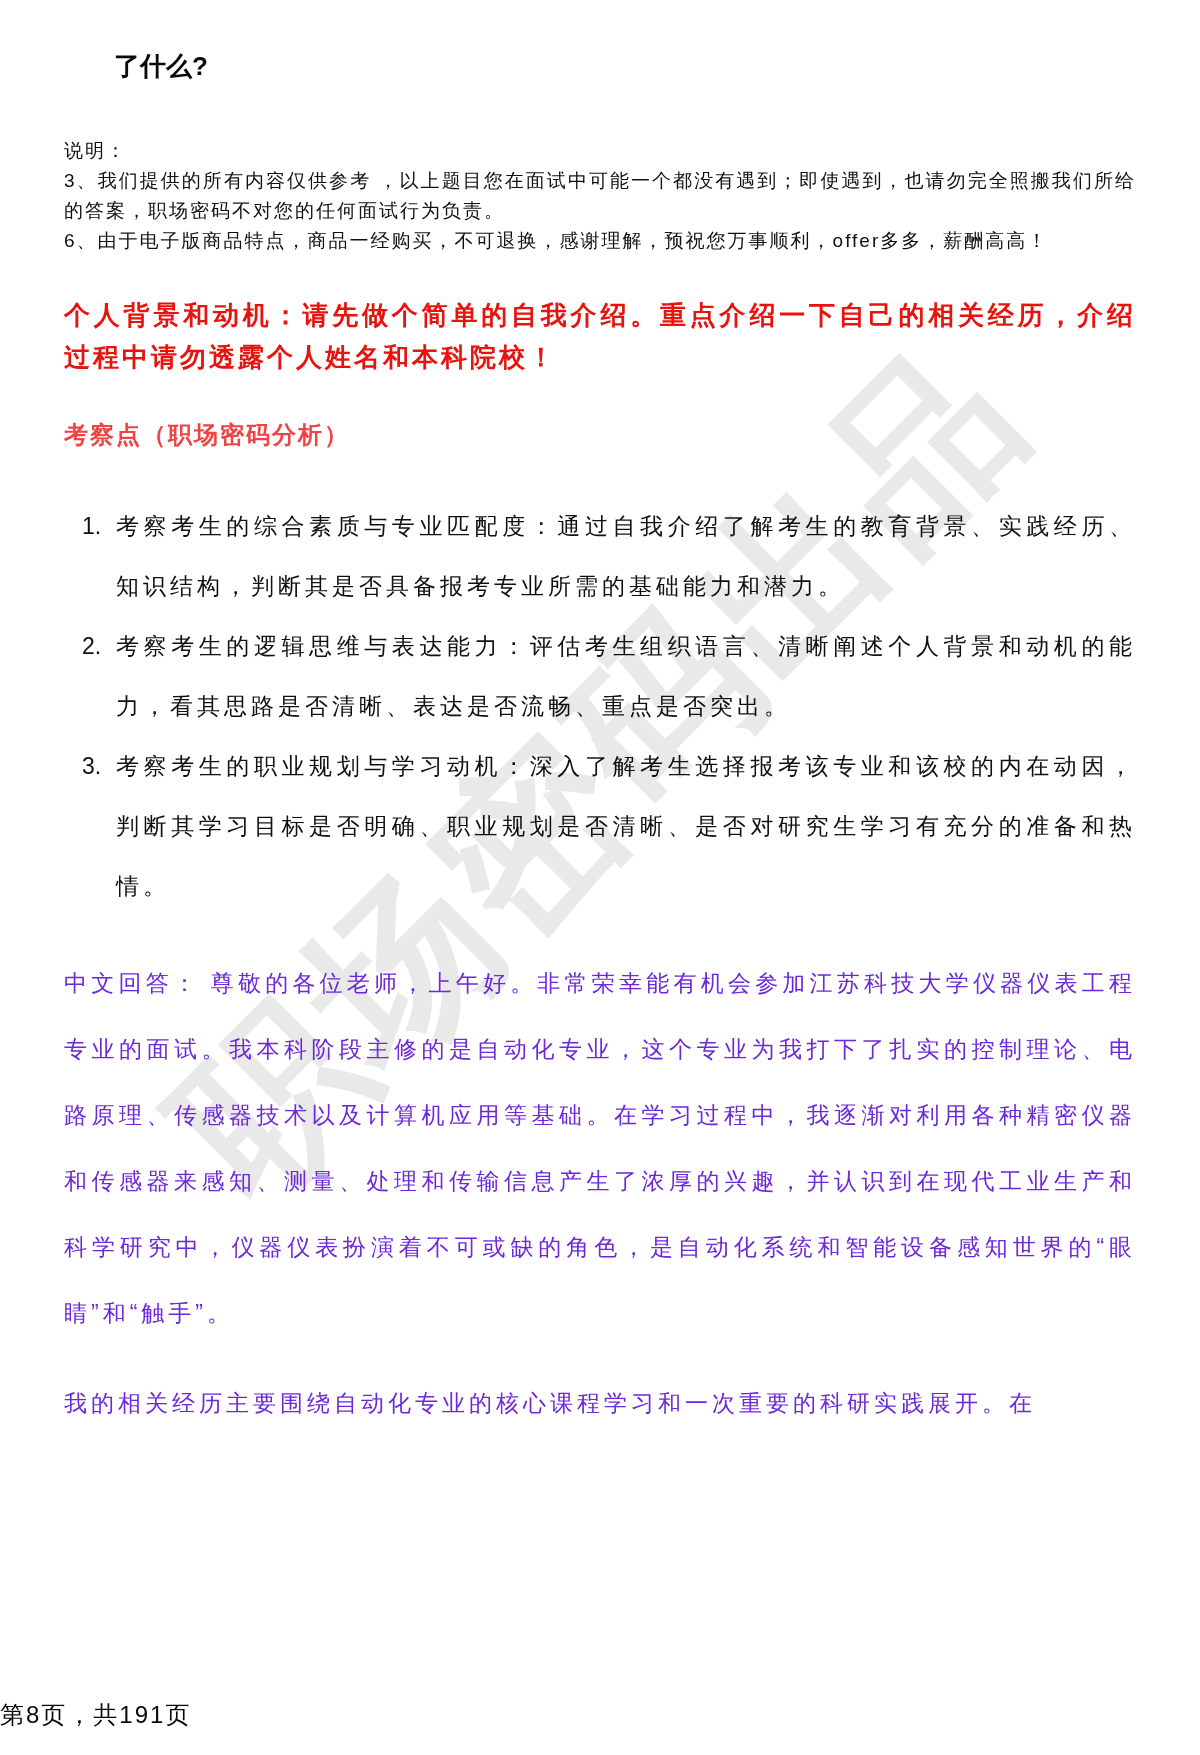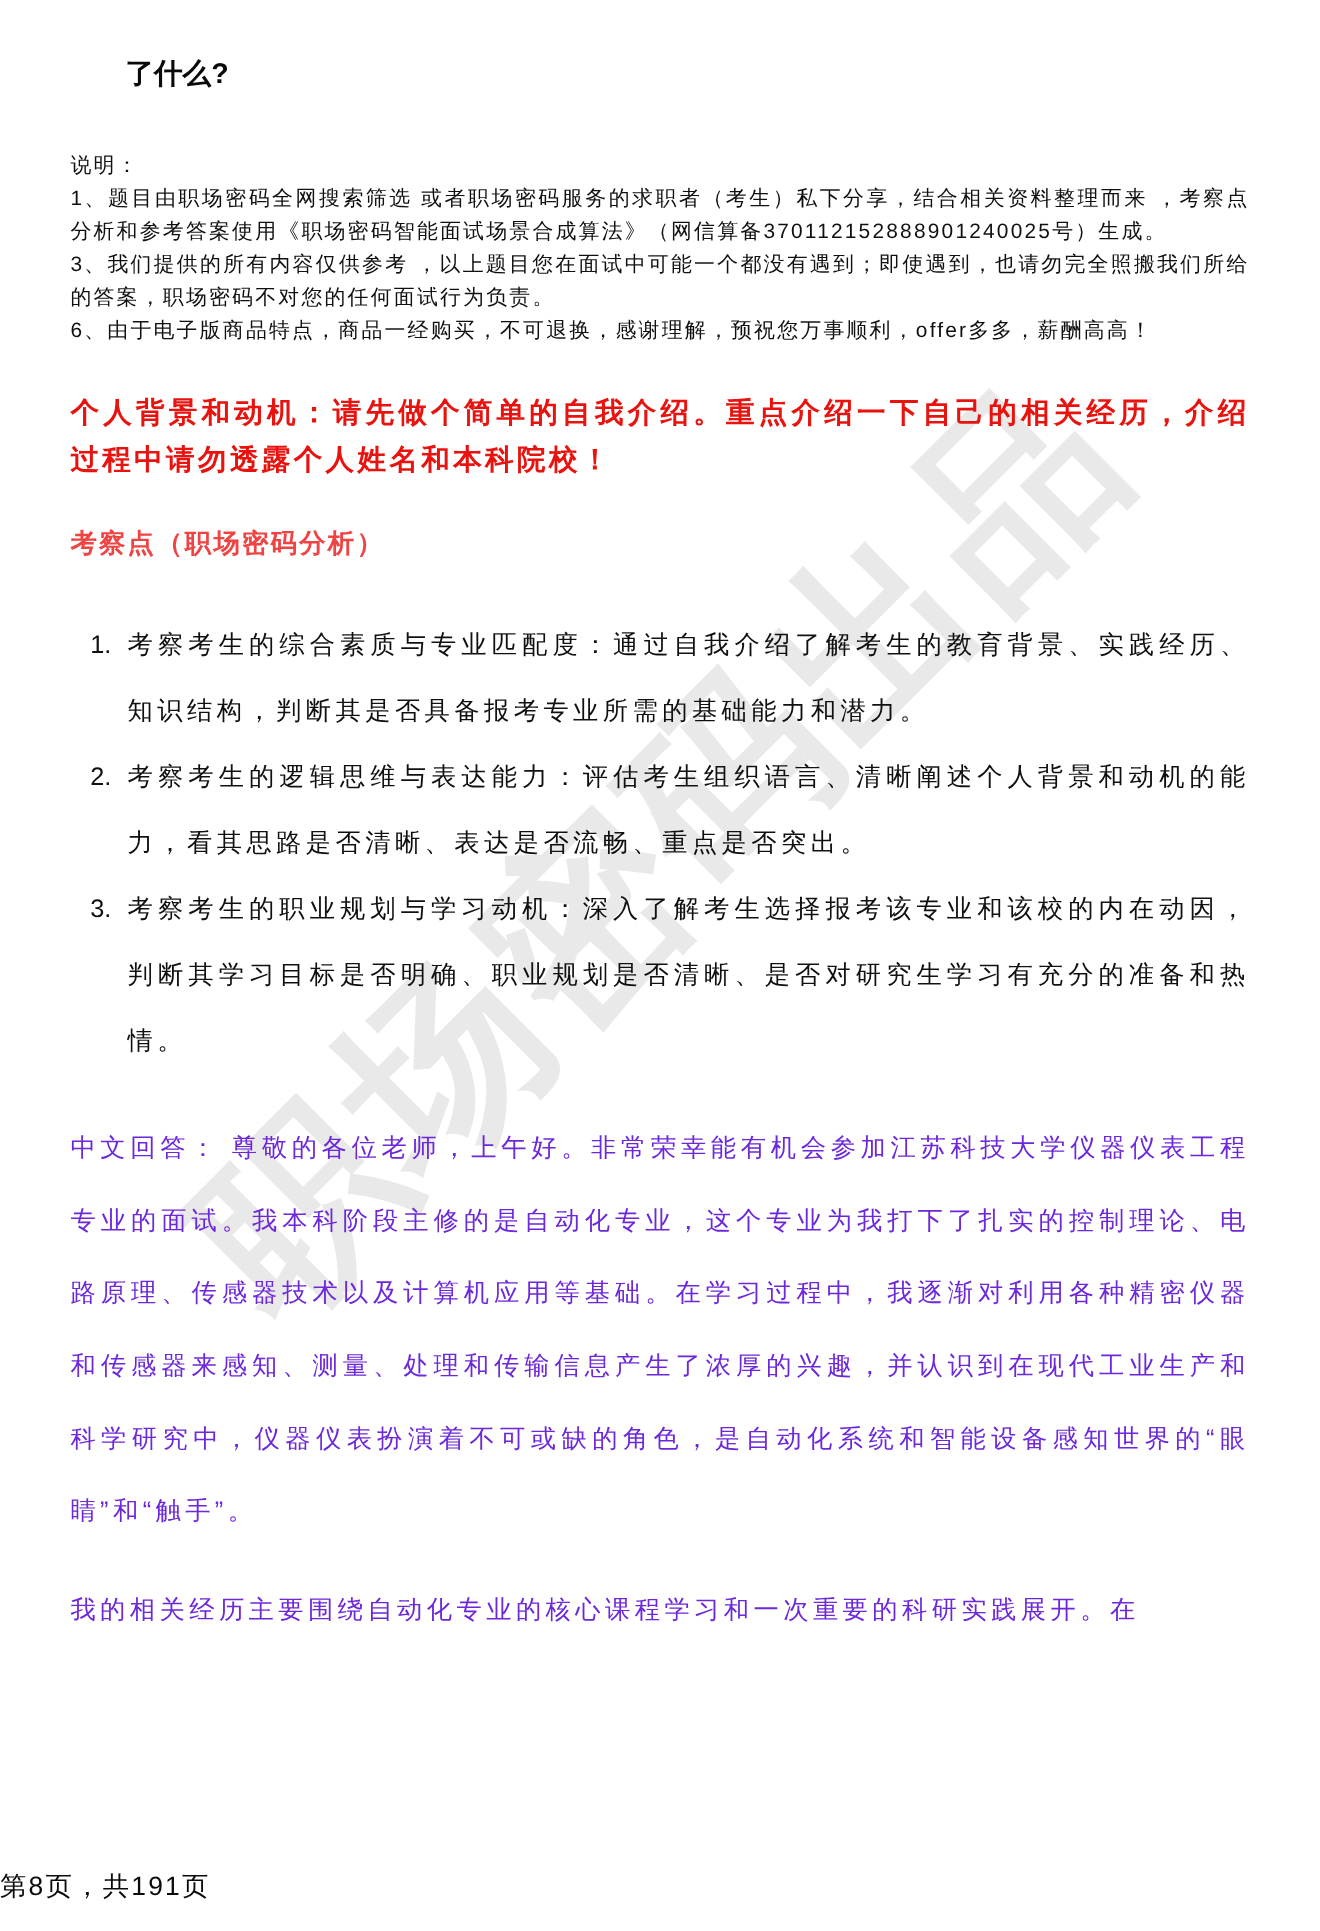--- a/index.html
+++ b/index.html
@@ -113,21 +113,20 @@
 <div class="page">
 
   <div class="watermark">职场密码出品</div>
 
   <div class="content">
 
     <h1 class="doc-title">了什么?</h1>
 
     <div class="notice">
       <p>说明：</p>
-      <p>1、题目由职场密码全网搜索筛选 或者职场密码服务的求职者（考生）私下分享，结合相关资料整理而来 ，考察点分析和参考答案使用《职场密码智能面试场景合成算法》（网信算备370112152888901240025号）生成。</p>
       <p>3、我们提供的所有内容仅供参考 ，以上题目您在面试中可能一个都没有遇到；即使遇到，也请勿完全照搬我们所给的答案，职场密码不对您的任何面试行为负责。</p>
       <p>6、由于电子版商品特点，商品一经购买，不可退换，感谢理解，预祝您万事顺利，offer多多，薪酬高高！</p>
     </div>
 
     <div class="question">个人背景和动机：请先做个简单的自我介绍。重点介绍一下自己的相关经历，介绍过程中请勿透露个人姓名和本科院校！</div>
 
     <div class="section-heading">考察点（职场密码分析）</div>
 
     <div class="points">
       <div class="point">

